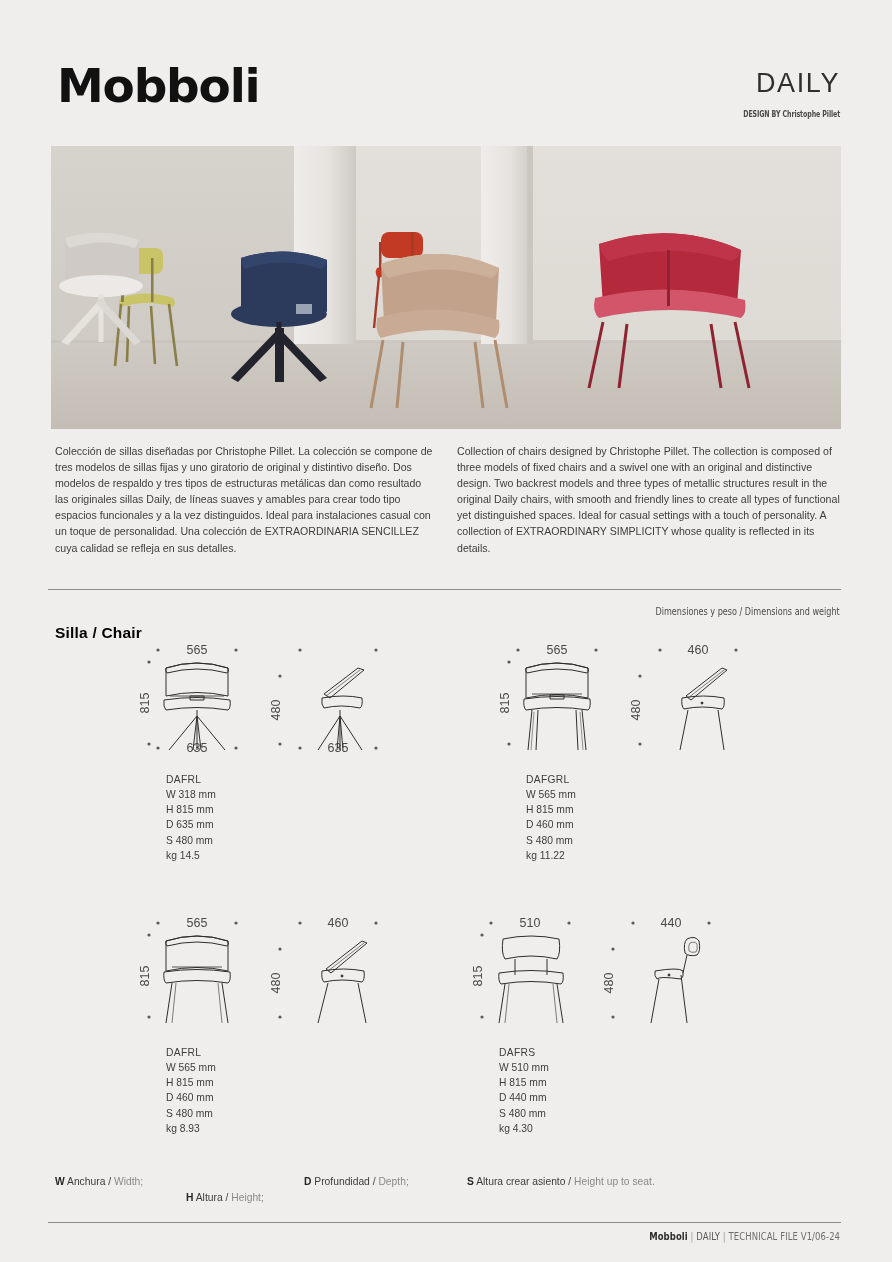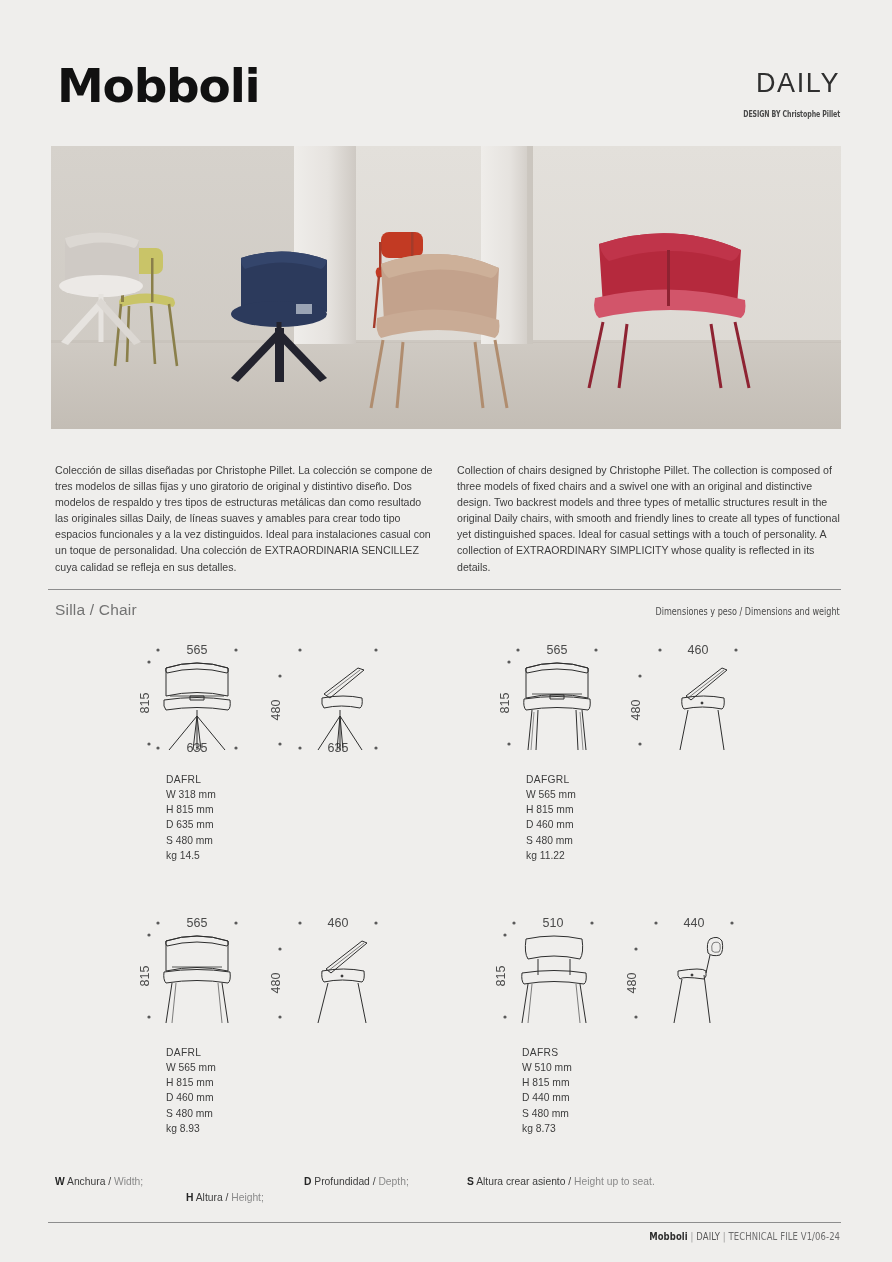--- a/index.html
+++ b/index.html
@@ -35,44 +35,44 @@
 
   
   .hero {
     position: absolute; left: 51px; top: 146px;
     width: 790px; height: 283px;
     overflow: hidden;
   }
   .hero svg { display: block; width: 790px; height: 283px; }
 
   
-  .desc { position: absolute; font-size: 10.6px; line-height: 1.52; color: #3d3d3d; margin-top: 19px; }
+  .desc { position: absolute; font-size: 10.6px; line-height: 1.52; color: #3d3d3d; }
   .desc-es { left: 55px; top: 443px; width: 378px; }
   .desc-en { left: 457px; top: 443px; width: 385px; }
 
   
   .rule { position: absolute; background: #8d8d8d; height: 1px; }
   .sec-rule { left: 48px; top: 589px; width: 793px; }
   .sec-title {
-    position: absolute; left: 55px; top: 601px;
-    font-size: 15.5px; font-weight: 400; color: #737373; letter-spacing: 0.2px;
+    position: absolute; left: 55px; top: 624px;
+    font-size: 15.5px; font-weight: 700; color: #000000; letter-spacing: 0.2px;
   }
   .sec-meta {
     position: absolute; right: 52px; top: 606px;
     font-size: 10px; color: #4a4a4a;
     font-family: "DejaVu Sans Condensed", "Liberation Sans Narrow", "Liberation Sans", sans-serif;
     transform: scaleX(0.9); transform-origin: right center;
   }
 
   
   .cell { position: absolute; width: 376px; height: 280px; }
   .cell-0 { left: 140px; top: 632px; }
   .cell-1 { left: 500px; top: 632px; }
   .cell-2 { left: 140px; top: 905px; }
-  .cell-3 { left: 496px; top: 905px; }
+  .cell-3 { left: 473px; top: 905px; }
 
   .diagrams { position: relative; width: 300px; height: 128px; }
   .diagrams svg { display: block; }
 
   .specs {
     position: absolute; left: 26px; top: 140px;
     font-size: 10.3px; line-height: 1.47; color: #3d3d3d;
   }
   .spec-code { letter-spacing: 0.3px; }
 
@@ -384,21 +384,21 @@
           <circle cx="196" cy="70" r="1" fill="#2e2e2e"></circle>
         </g>
       </svg>
     </div>
     <div class="specs">
       <div class="spec-code">DAFRS</div>
       <div>W 510 mm</div>
       <div>H 815 mm</div>
       <div>D 440 mm</div>
       <div>S 480 mm</div>
-      <div>kg 8.73</div>
+      <div>kg 4.30</div>
     </div>
   </div>
 
   <div class="legend">
     <span class="legend-item lg-0"><b>W</b><span> Anchura / </span><span class="sec">Width;</span></span>
     <span class="legend-item lg-1"><b>H</b><span> Altura / </span><span class="sec">Height;</span></span>
     <span class="legend-item lg-2"><b>D</b><span> Profundidad / </span><span class="sec">Depth;</span></span>
     <span class="legend-item"><b>S</b><span> Altura crear asiento / </span><span class="sec">Height up to seat.</span></span>
   </div>
 

